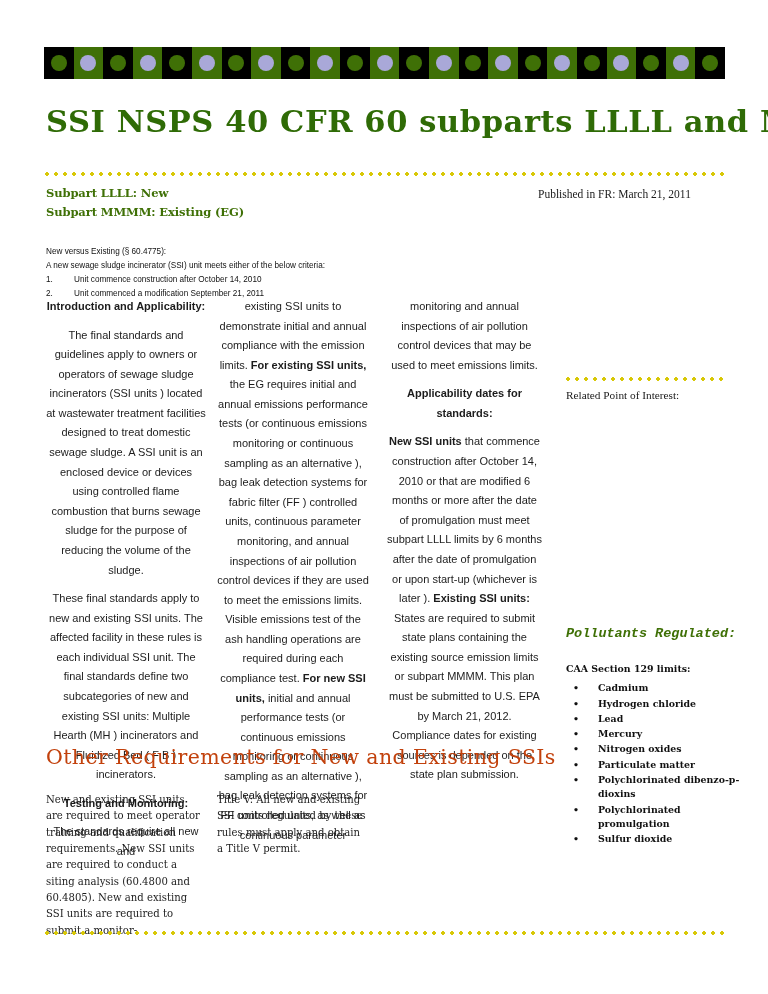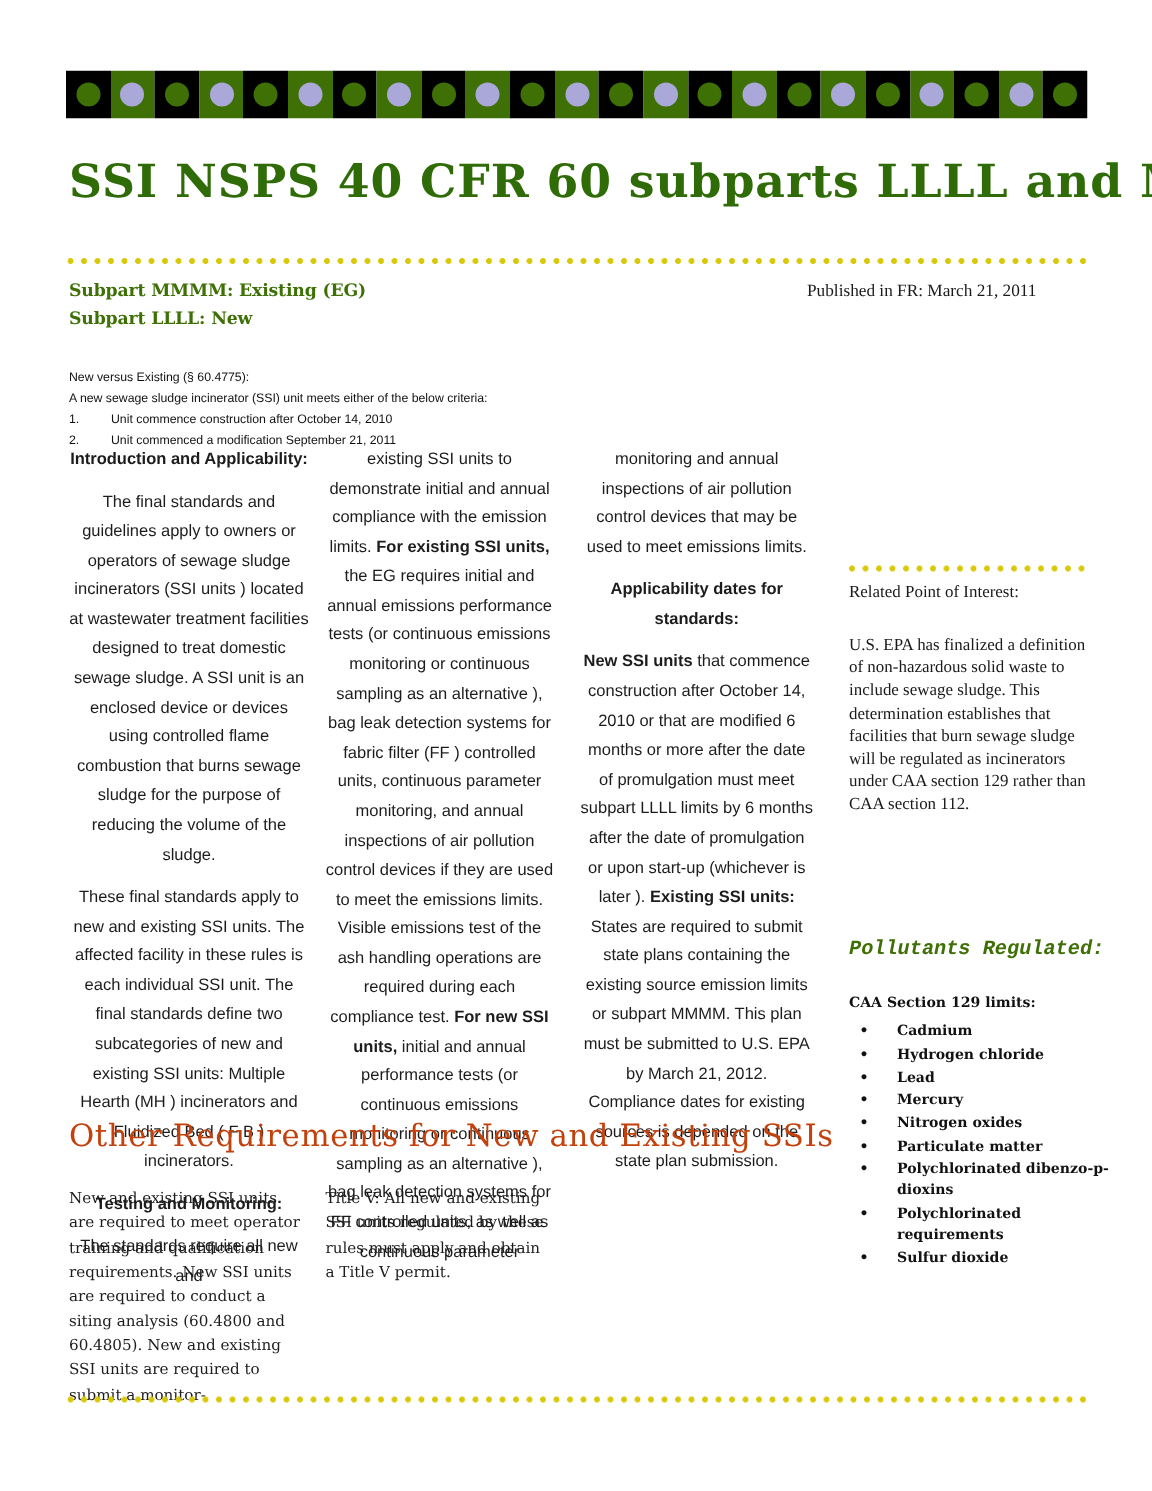--- a/index.html
+++ b/index.html
@@ -292,22 +292,22 @@
       <div class="band-cell dark">
         <div class="band-dot"></div>
       </div>
     </div>
 
   <div class="main-title">SSI NSPS 40 CFR 60 subparts LLLL and MMMM</div>
 
   <div class="dotrule top-rule"></div>
 
   <div class="subparts">
+    <div>Subpart LLLL: New</div>
     <div>Subpart MMMM: Existing (EG)</div>
-    <div>Subpart LLLL: New</div>
   </div>
 
   <div class="pubdates">
     <div>Published in FR: March 21, 2011</div>
   </div>
 
   <div class="newexist">
     <div class="ne-line">New versus Existing (§ 60.4775):</div>
     <div class="ne-line">A new sewage sludge incinerator (SSI) unit meets either of the below criteria:</div>
     <div class="ne-item">
@@ -339,35 +339,34 @@
     <p class="hd">Applicability dates for standards:</p>
     <p>
       <b>New SSI units</b><span> that commence construction after October 14, 2010 or that are modified 6 months or more after the date of promulgation must meet subpart LLLL limits by 6 months after the date of promulgation or upon start-up (whichever is later ). </span><b>Existing SSI units:</b><span> States are required to submit state plans containing the existing source emission limits or subpart MMMM. This plan must be submitted to U.S. EPA by March 21, 2012. Compliance dates for existing sources is depended on the state plan submission.</span>
     </p>
   </div>
 
   <div class="dotrule sidebar-rule"></div>
 
   <div class="sidebar-rpoi">
     <div class="rpoi-title">Related Point of Interest:</div>
-    <div>U.S. EPA has finalized a definition of non-hazardous solid waste to include sewage sludge. This determination establishes that facilities that burn sewage sludge will be regulated as incinerators under CAA section 129 rather than CAA section 112.</div>
   </div>
 
   <div class="pollutants-title">Pollutants Regulated:</div>
   <div class="pollutants-body">
     <div class="caa-head">CAA Section 129 limits:</div>
     <ul id="pollutant-list">
         <li><span class="bul">•</span><span>Cadmium</span></li>
         <li><span class="bul">•</span><span>Hydrogen chloride</span></li>
         <li><span class="bul">•</span><span>Lead</span></li>
         <li><span class="bul">•</span><span>Mercury</span></li>
         <li><span class="bul">•</span><span>Nitrogen oxides</span></li>
         <li><span class="bul">•</span><span>Particulate matter</span></li>
         <li><span class="bul">•</span><span>Polychlorinated dibenzo-p-dioxins</span></li>
-        <li><span class="bul">•</span><span>Polychlorinated requirements</span></li>
+        <li><span class="bul">•</span><span>Polychlorinated promulgation</span></li>
         <li><span class="bul">•</span><span>Sulfur dioxide</span></li>
       </ul>
   </div>
 
   <div class="other-title">Other Requirements for New and Existing SSIs</div>
   <div class="bcol bcol1">
     <p>New and existing SSI units are required to meet operator training and qualification requirements. New SSI units are required to conduct a siting analysis (60.4800 and 60.4805). New and existing SSI units are required to submit a monitor-</p>
   </div>
   <div class="bcol bcol2">
     <p>Title V: All new and existing SSI units regulated by these rules must apply and obtain a Title V permit.</p>

